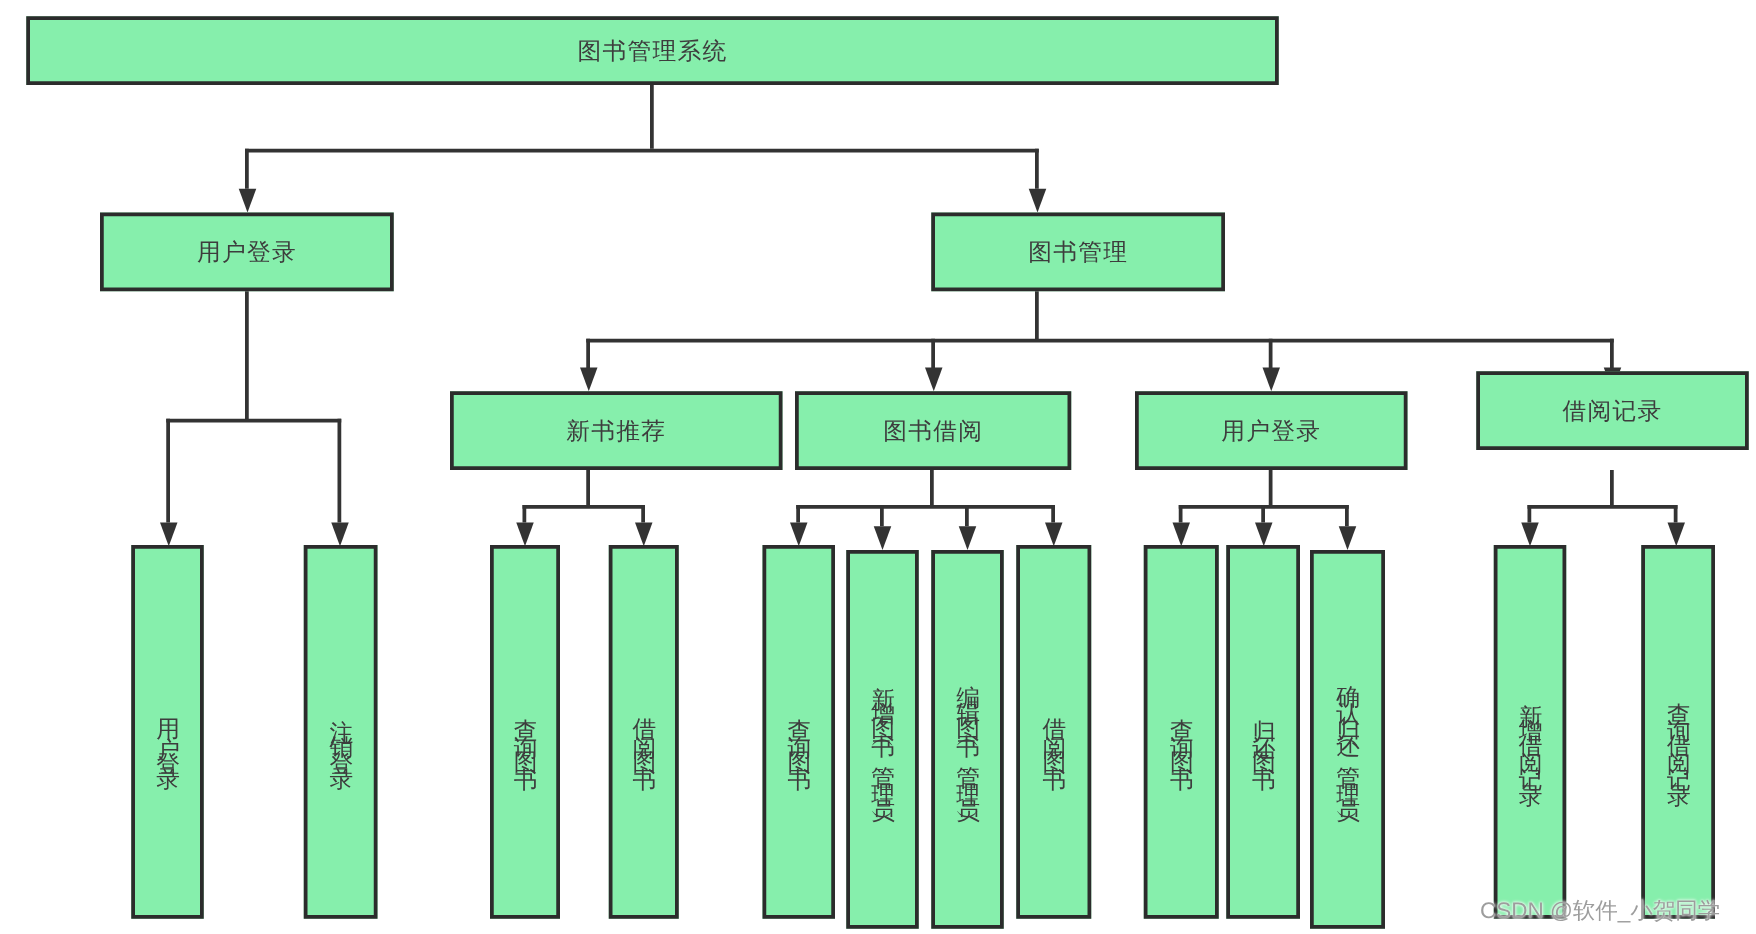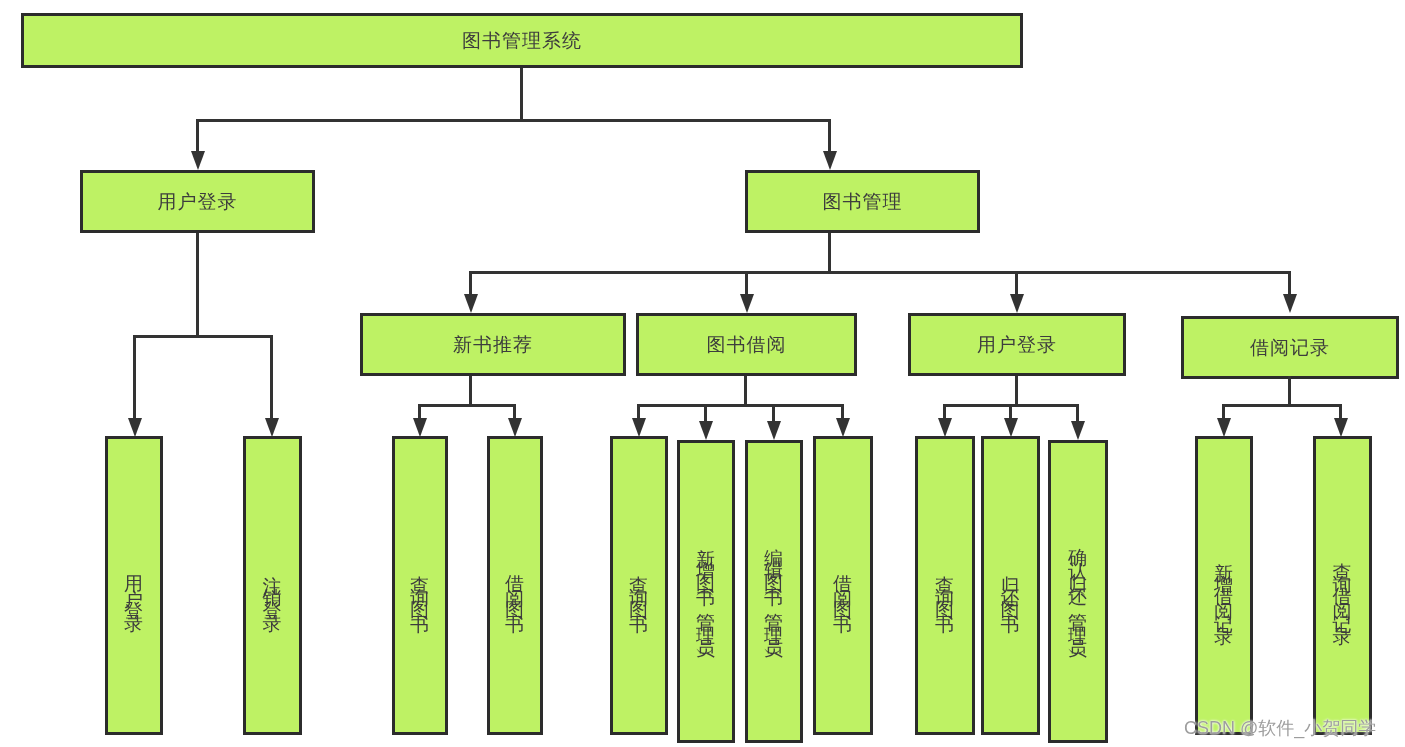--- a/index.html
+++ b/index.html
@@ -7,21 +7,21 @@
     position: relative;
     width: 1405px;
     height: 747px;
     background: #ffffff;
     overflow: hidden;
     font-family: "Liberation Sans", "DejaVu Sans", sans-serif;
   }
   .box {
     position: absolute;
     box-sizing: border-box;
-    background: #bef264;
+    background: #86efac;
     border: 3px solid #2c2c2c;
     display: flex;
     align-items: center;
     justify-content: center;
     color: #3d3d3d;
     font-size: 19px;
     letter-spacing: 1px;
     text-align: center;
   }
   .leaf .vtext {
@@ -94,21 +94,21 @@
 
   <div class="box" style="left:360px; top:313px; width:266px; height:63px;">
     <span>新书推荐</span>
   </div>
   <div class="box" style="left:636px; top:313px; width:221px; height:63px;justify-content:center;">
     <span>图书借阅</span>
   </div>
   <div class="box" style="left:908px; top:313px; width:218px; height:63px;">
     <span>用户登录</span>
   </div>
-  <div class="box" style="left:1181px; top:316px; width:218px; height:63px;">
+  <div class="box" style="left:1181px; top:297px; width:218px; height:63px;">
     <span>借阅记录</span>
   </div>
 
   <div class="vline" style="left:469px; top:376px; height:30px;"></div>
   <div class="hline" style="left:418px; top:404px; width:98px;"></div>
   <div class="vline" style="left:418px; top:404px; height:14px;"></div>
   <div class="arr" style="left:413px; top:418px;"></div>
   <div class="vline" style="left:513px; top:404px; height:14px;"></div>
   <div class="arr" style="left:508px; top:418px;"></div>
 

